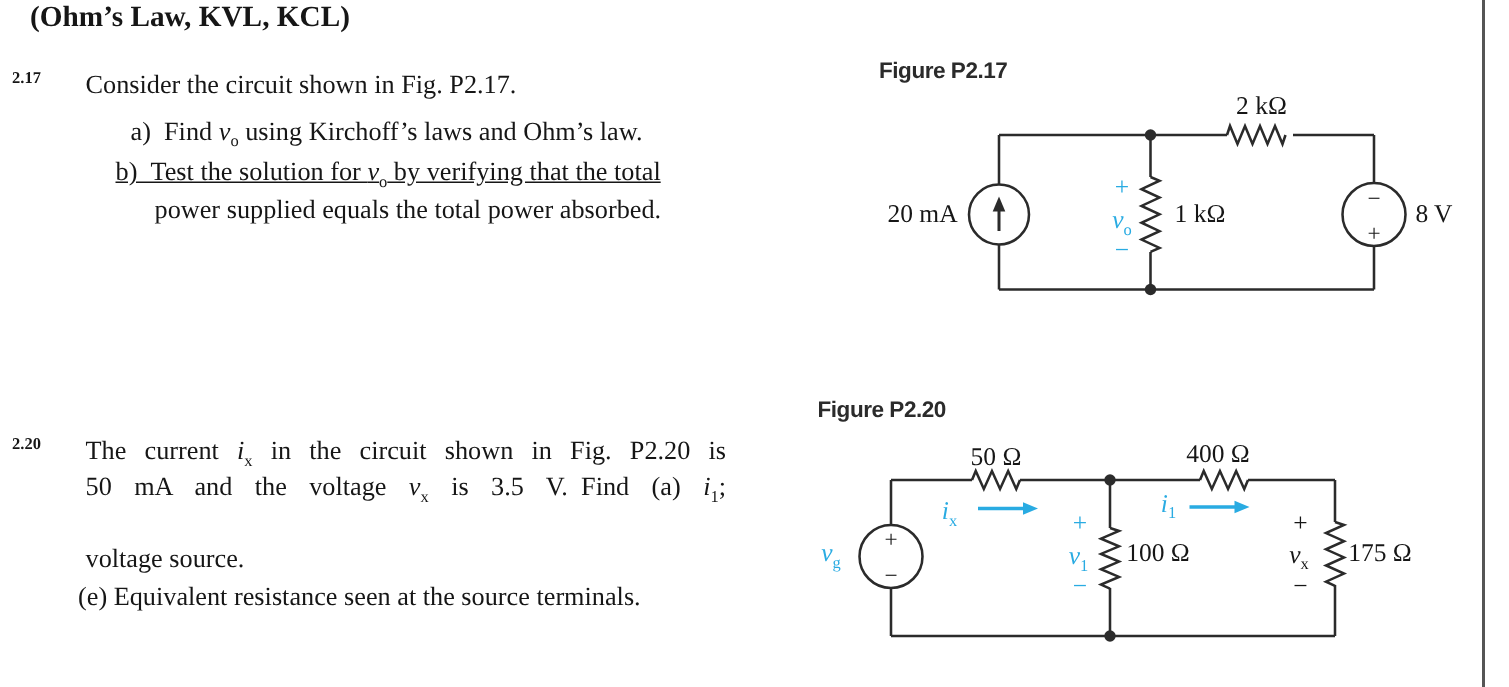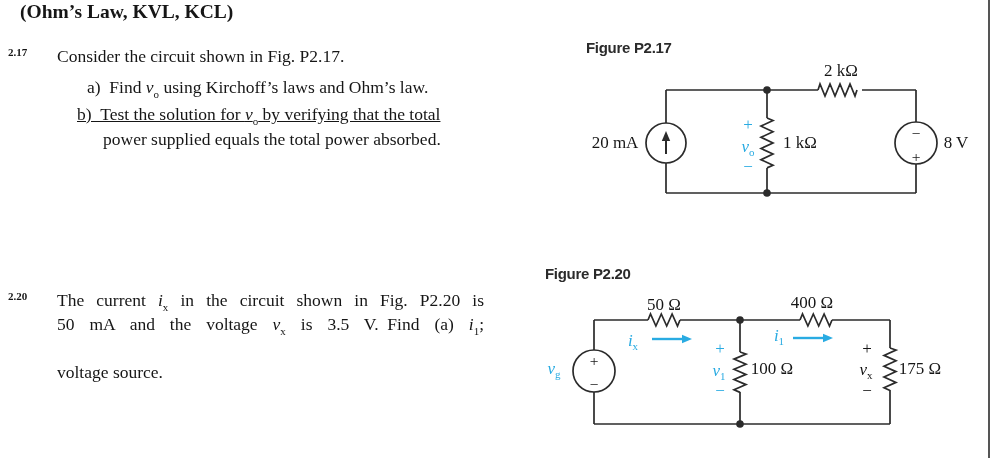--- a/index.html
+++ b/index.html
@@ -37,20 +37,21 @@
   <span class="pnum" style="left:8px;top:46px;">2.17</span>
   <div class="line" style="left:57px;top:46px;">Consider the circuit shown in Fig. P2.17.</div>
   <div class="line" style="left:87px;top:77px;">a) Find <i class="var">v</i><sub>o</sub> using Kirchoff’s laws and Ohm’s law.</div>
   <div class="line" style="left:77px;top:104px;text-decoration:underline;">b) Test the solution for <i class="var">v</i><sub>o</sub> by verifying that the total</div>
   <div class="line" style="left:103px;top:129px;">power supplied equals the total power absorbed.</div>
 
   <span class="pnum" style="left:8px;top:290px;">2.20</span>
   <div class="line just" style="left:57px;top:290px;">The current <i class="var">i</i><sub>x</sub> in the circuit shown in Fig. P2.20 is</div>
   <div class="line just" style="left:57px;top:314px;">50 mA and the voltage <i class="var">v</i><sub>x</sub> is 3.5 V. Find (a) <i class="var">i</i><sub>1</sub>;</div>
   <div class="line" style="left:57px;top:362px;">voltage source.</div>
+  <div class="line" style="left:52px;top:387px;">(e) Equivalent resistance seen at the source terminals.</div>
 
   <div class="fig-title" style="left:586px;top:39px;">Figure P2.17</div>
 
   <svg style="left:560px;top:55px;" width="440" height="155" viewBox="0 0 440 155">
 
     <path class="wire" d="M106,35 H258 M302,35 H356"></path>
     <path class="wire" d="M106,138 H356"></path>
     <path class="wire" d="M106,35 V68 M106,108 V138"></path>
     <path class="wire" d="M207,35 V63 M207,113 V138"></path>
     <path class="wire" d="M356,35 V67 M356,109 V138"></path>

